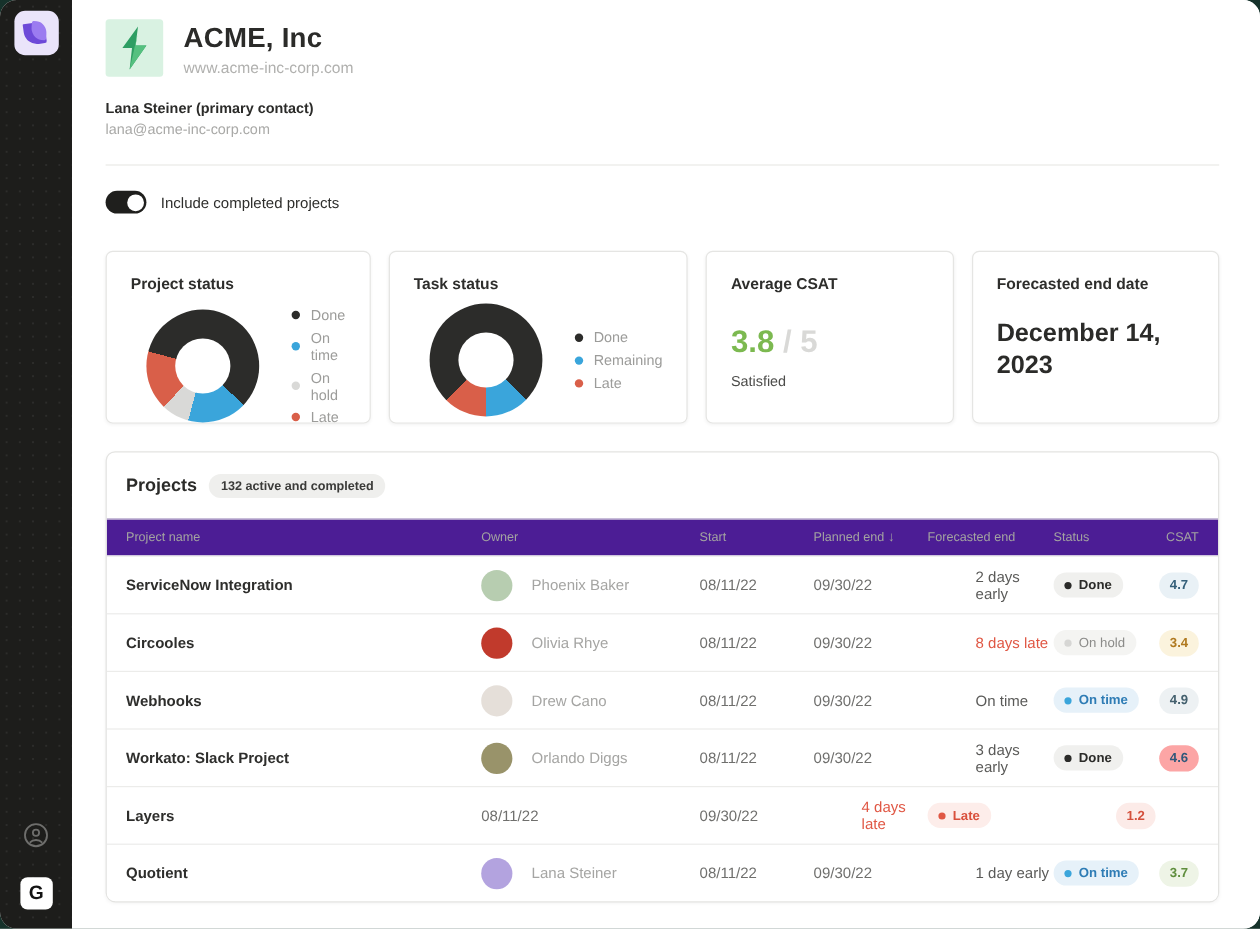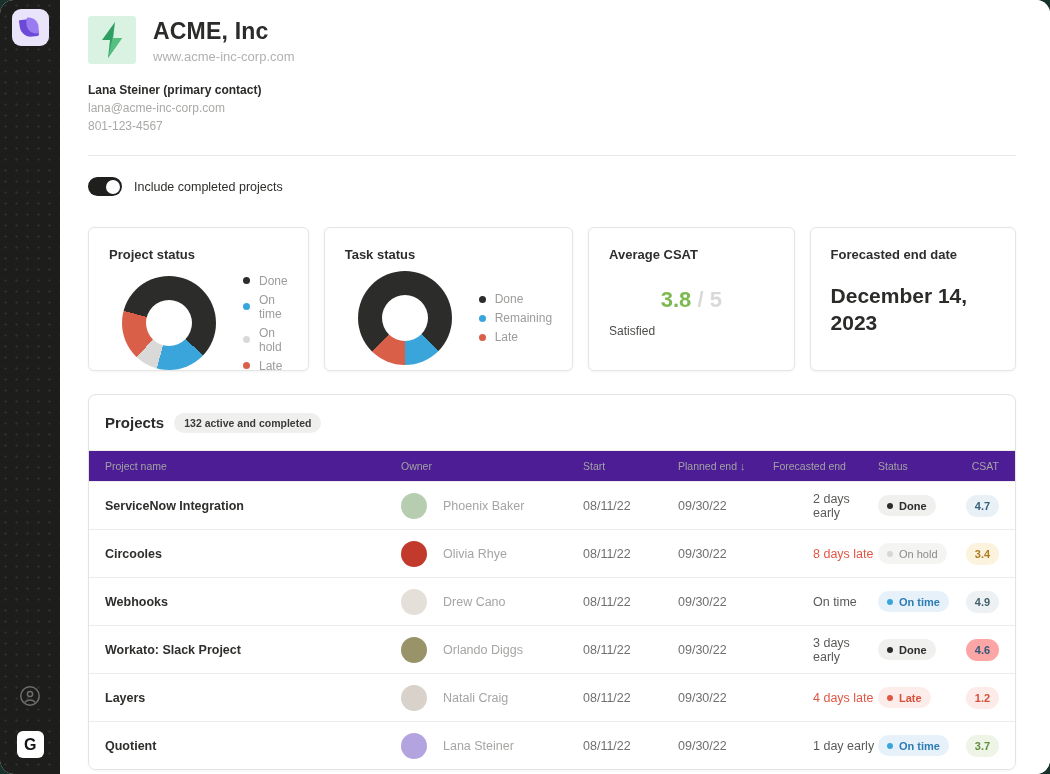--- a/index.html
+++ b/index.html
@@ -94,21 +94,21 @@
   .chart-row { display:flex; align-items:center; margin-top:9px; }
   .donut { width:94px; height:94px; border-radius:50%; position:relative; margin-left:13px; flex:0 0 94px; }
   .donut::after {
     content:""; position:absolute; left:50%; top:50%;
     width:46px; height:46px; border-radius:50%; background:#ffffff;
     transform:translate(-50%,-50%);
   }
   .legend { margin-left:27px; list-style:none; }
   .legend li { display:flex; align-items:center; gap:9px; font-size:12px; color:#9c9c9a; padding:2.5px 0; }
   .legend .dot { width:7px; height:7px; border-radius:50%; flex:0 0 7px; }
-  .csat-score-row { margin-top:25px; font-size:22px; font-weight:700;text-align:center; }
+  .csat-score-row { margin-top:25px; font-size:26px; font-weight:700; }
   .csat-score { color:#7cb950; }
   .csat-sep, .csat-max { color:#d9d9d7; }
   .csat-caption { margin-top:11px; font-size:12px; color:#4c4c4a; }
   .forecast-date { margin-top:20px; font-size:21px; font-weight:700; color:#2b2b29; line-height:1.3; max-width:160px; }
   
   .panel {
     margin-top:23px;
     border:1px solid #e3e3e1; border-radius:8px;
     box-shadow:0 1px 3px rgba(0,0,0,.04);
     overflow:hidden;
@@ -201,21 +201,20 @@
       </div>
       <div class="company-head-text">
         <div class="company-name">ACME, Inc</div>
         <div class="company-url">www.acme-inc-corp.com</div>
       </div>
     </div>
 
     <div class="contact-block">
       <div class="contact-name">Lana Steiner (primary contact)</div>
       <div class="contact-line">lana@acme-inc-corp.com</div>
-      <div class="contact-line">801-123-4567</div>
     </div>
 
     <hr class="divider">
 
     <div class="toggle-row">
       <div class="toggle">
           <span class="knob"></span>
         </div>
       <span class="toggle-label">Include completed projects</span>
     </div>
@@ -378,24 +377,20 @@
         <span class="slabel">Done</span>
       </span>
     </span>
     <span class="cell-csat">
       <span class="csat-pill" style="background: #fca5a5; color: rgb(48, 88, 122);">4.6</span>
     </span>
   </div>
 
   <div class="trow">
     <span class="cell-name">Layers</span>
-    <span class="cell-owner">
-      <span class="avatar" style="background: radial-gradient(circle at 50% 35%, rgb(216, 210, 203), rgb(216, 210, 203));"></span>
-      <span class="owner-name">Natali Craig</span>
-    </span>
     <span class="cell-date cell-start">08/11/22</span>
     <span class="cell-date cell-planned">09/30/22</span>
     <span class="cell-forecast late">4 days late</span>
     <span class="cell-status">
       <span class="status-pill st-late">
         <span class="sdot"></span>
         <span class="slabel">Late</span>
       </span>
     </span>
     <span class="cell-csat">

